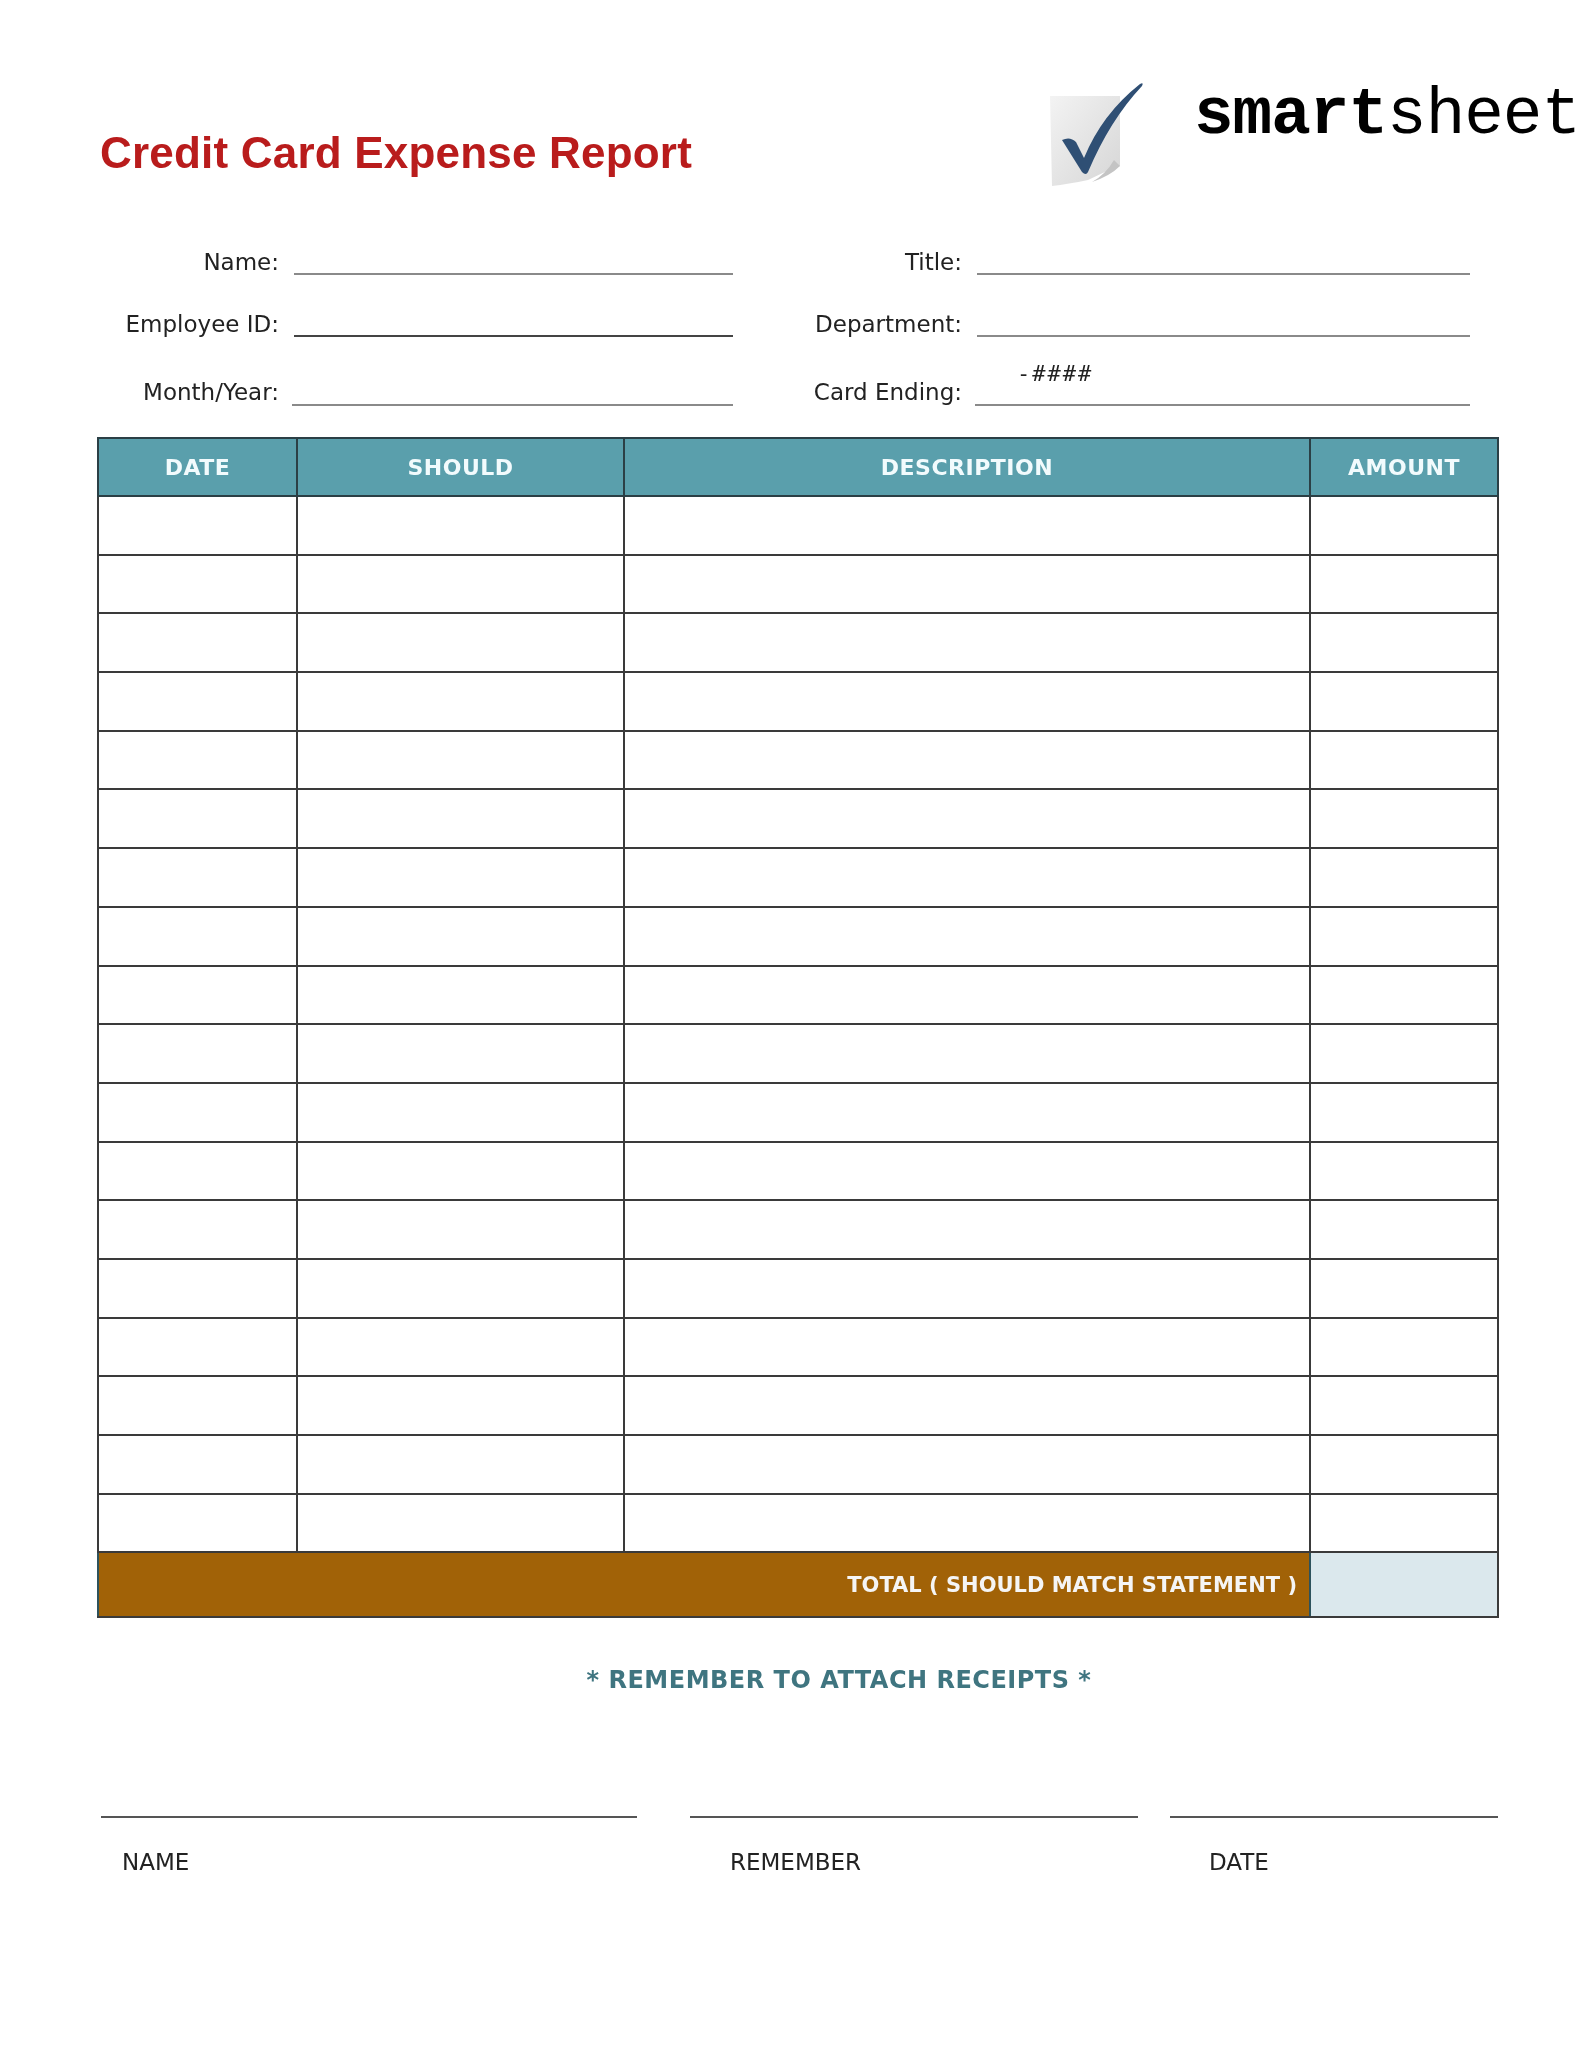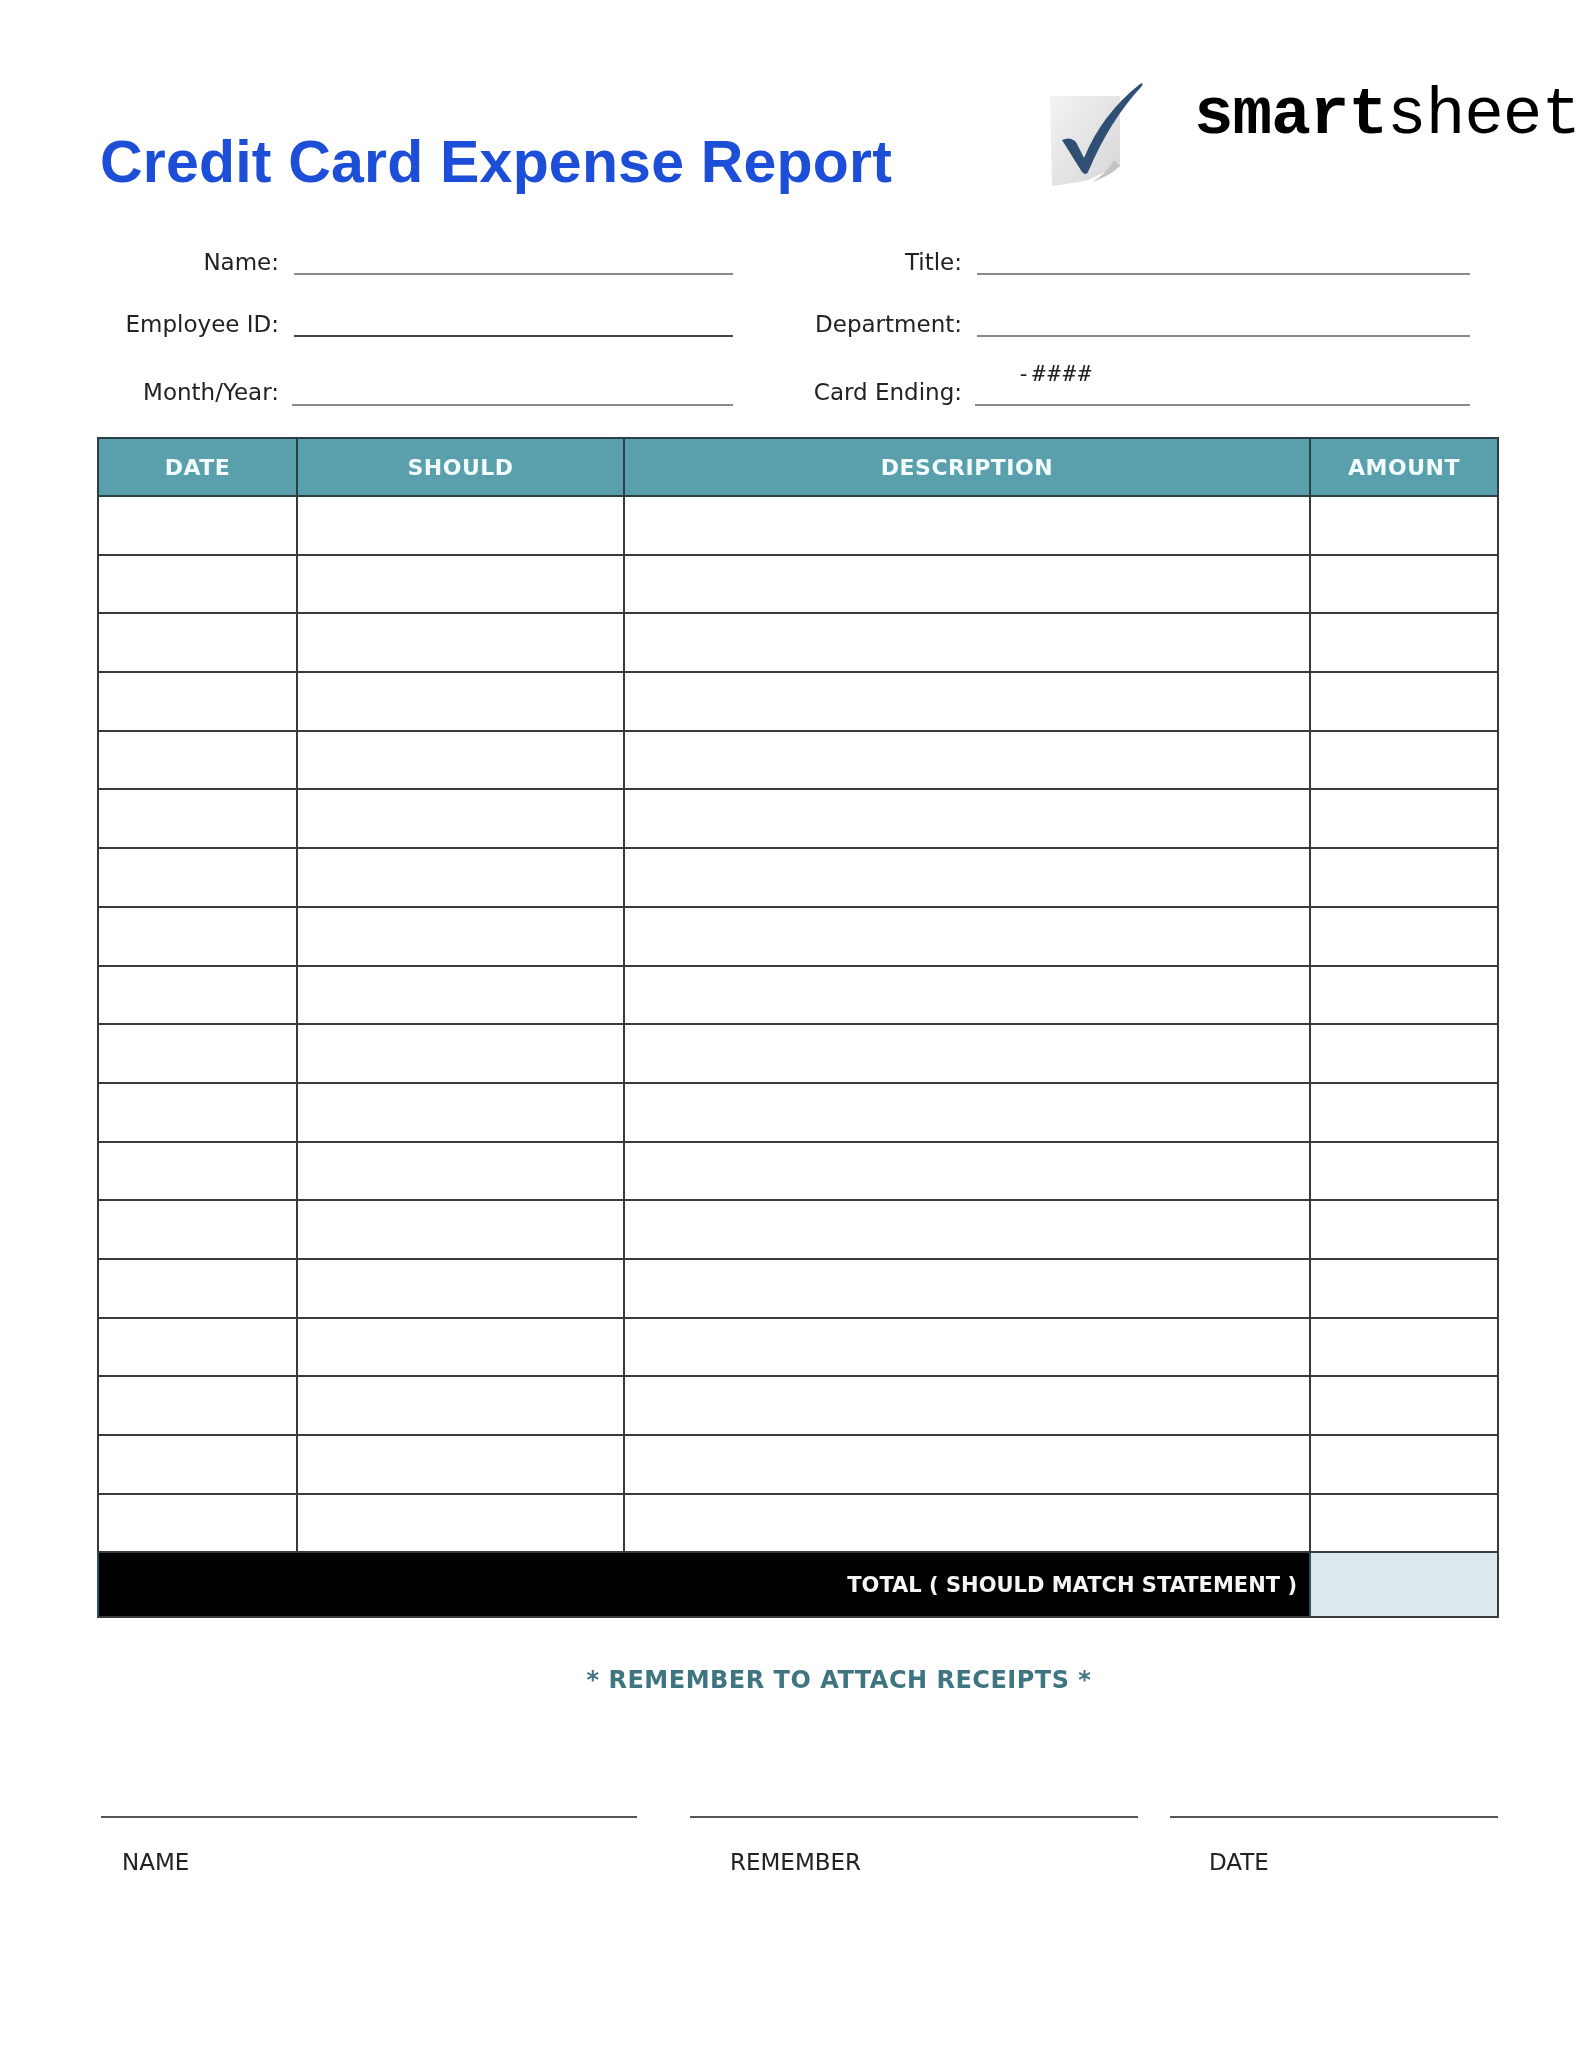--- a/index.html
+++ b/index.html
@@ -1,29 +1,29 @@
 <!DOCTYPE html>
 <html><head>
 <meta charset="utf-8">
 <style>
   html, body { margin:0; padding:0; background:#ffffff; }
   body { width:1582px; height:2048px; position:relative; overflow:hidden; font-family:"DejaVu Sans", sans-serif; }
   .abs { position:absolute; }
-  .title { left:100px; top:128px; font-family:"Liberation Sans", sans-serif; font-weight:bold; font-size:59px; color:#1d4ed8; white-space:nowrap; letter-spacing:0.2px; }
+  .title { left:100px; top:128px; font-family:"Liberation Sans", sans-serif; font-weight:bold; font-size:44px; color:#b91c1c; white-space:nowrap; letter-spacing:0.2px; }
   .logo-icon { left:1044px; top:80px; width:110px; height:110px; }
   .logo-text { left:1194px; top:83px; font-family:Liberation Mono, monospace; font-size:66px; color:#000000; white-space:nowrap; letter-spacing:-1px; line-height:1; }
   .logo-text .b { font-weight:bold; }
   .logo-text .r { font-weight:normal; }
   .label { font-family:"DejaVu Sans", sans-serif; font-size:23px; color:#222; text-align:left; white-space:nowrap; line-height:1; }
   .line { height:0; border-top:2px solid #8a8a8a; }
   .card-mask { font-family:"DejaVu Sans Mono", monospace; font-size:22px; color:#222; white-space:nowrap; line-height:1; letter-spacing:2px; }
   table.grid { position:absolute; left:97px; top:437px; width:1400px; border-collapse:collapse; table-layout:fixed; }
   table.grid th { background:#5a9fac; color:#f2fbfd; font-family:"DejaVu Sans", sans-serif; font-weight:bold; font-size:22px; height:56px; border:2px solid #2b3f45; padding:0; letter-spacing:0.5px; }
   table.grid td { height:56.7px; border:2px solid #3a3a3a; padding:0; background:#fff; }
-  table.grid td.total-label { background:#000000; color:#f5f5f5; font-family:"DejaVu Sans", sans-serif; font-weight:bold; font-size:21px; text-align:right; padding-right:12px; height:63px; border:2px solid #2d525c; border-bottom-color:#3a3a3a; }
+  table.grid td.total-label { background:#a16207; color:#f5f5f5; font-family:"DejaVu Sans", sans-serif; font-weight:bold; font-size:21px; text-align:right; padding-right:12px; height:63px; border:2px solid #2d525c; border-bottom-color:#3a3a3a; }
   table.grid td.total-amount { background:#dbe8ed; height:63px; }
   .reminder { left:0; width:1582px; top:1668px; text-align:center; font-family:"DejaVu Sans", sans-serif; font-weight:bold; font-size:24px; color:#3f7580; letter-spacing:0.5px; line-height:1;margin-left:48px; }
   .sigline { height:0; border-top:2.5px solid #555; }
   .siglabel { font-family:"DejaVu Sans", sans-serif; font-size:23px; color:#222; line-height:1; white-space:nowrap; }
 </style>
 </head>
 <body>
 
 <div class="abs title">Credit Card Expense Report</div>
 

